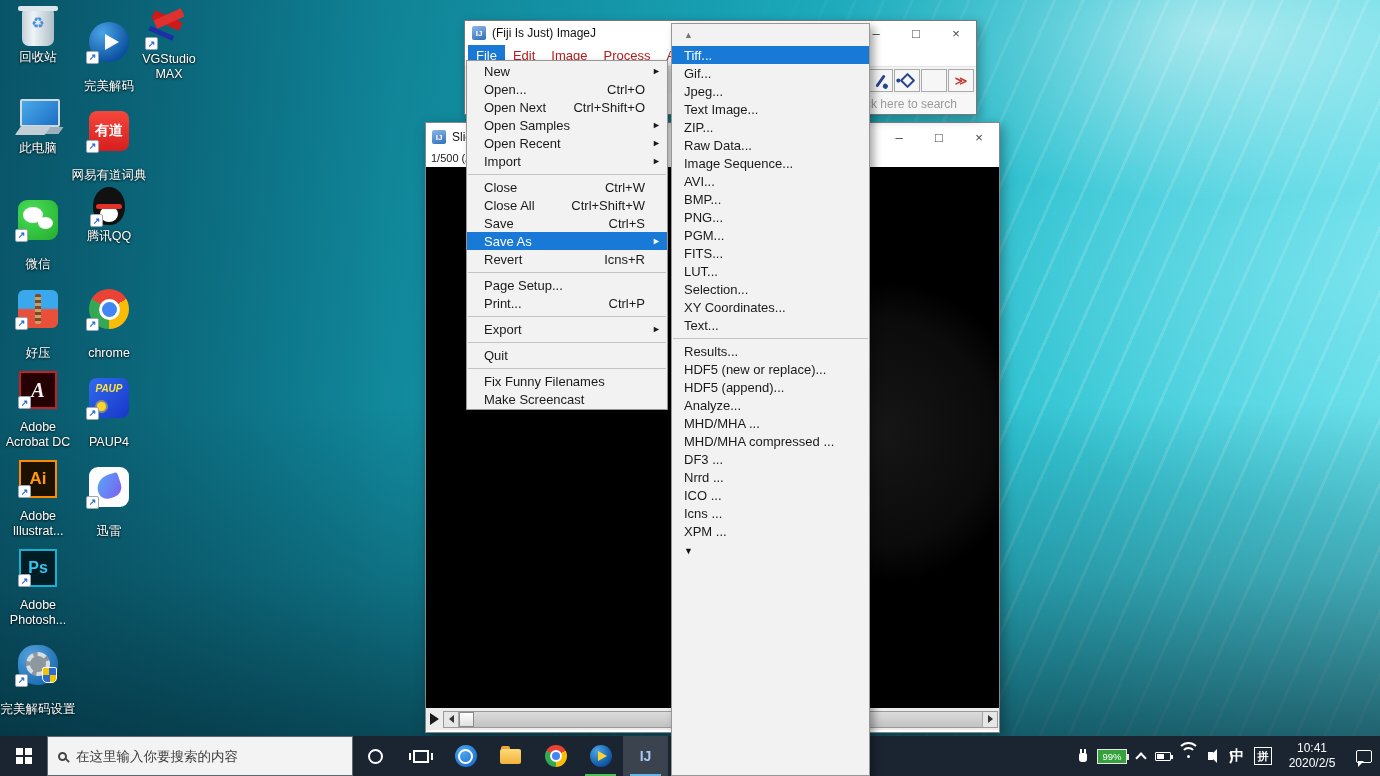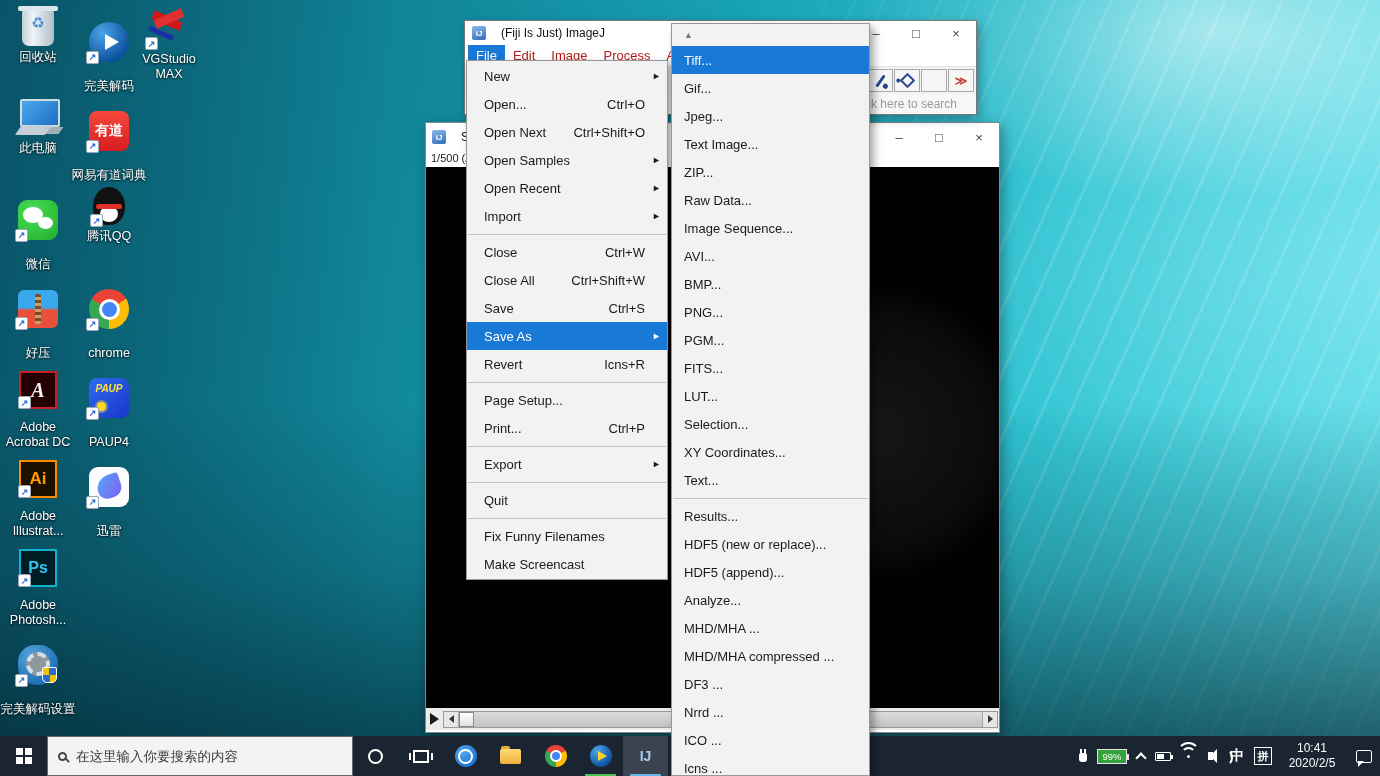--- a/index.html
+++ b/index.html
@@ -102,21 +102,21 @@
     background:radial-gradient(circle at 33% 28%,#55a2dc,#1b6bb0 78%)}
   .art.pmsettings::before{content:"";position:absolute;left:8px;top:7px;width:16px;height:16px;border-radius:50%;
     border:4px dashed #d9dee3;background:#8d979e}
   .art.pmsettings::after{content:"";position:absolute;right:1px;bottom:2px;width:13px;height:14px;border:1px solid #fff;
     border-radius:2px 2px 5px 5px;
     background:conic-gradient(from 0deg at 50% 50%,#2a6bd0 0 25%,#f4c400 0 50%,#2a6bd0 0 75%,#f4c400 0 100%)}
 
   
   .cbtn{width:40px;height:100%;display:flex;align-items:center;justify-content:center;
     color:#444;font-size:13px;line-height:1}
-  .titlebar{background:#fff;display:flex;align-items:center;gap:15px}
+  .titlebar{background:#fff;display:flex;align-items:center;gap:6px}
   .appicon{width:14px;height:14px;border-radius:2px;flex:none;
     background:linear-gradient(160deg,#8db8ea,#2f6db8);position:relative}
   .appicon::after{content:"IJ";position:absolute;inset:0;display:flex;align-items:center;justify-content:center;
     color:#fff;font-size:8px;font-weight:bold}
 
   
   .img-window{position:absolute;left:425px;top:122px;width:575px;height:611px;z-index:2;
     border:1px solid #808890;background:#fff;box-shadow:3px 4px 12px rgba(0,0,0,.35)}
   .iw-title{height:28px;padding:0 0 0 6px;font-size:12px;color:#111}
   .iw-title .cbtns{margin-left:auto;display:flex;height:100%}
@@ -150,21 +150,21 @@
   .g-bucket::after{content:"";position:absolute;width:4px;height:4px;background:#27458e;border-radius:50%;left:-5px;bottom:-5px}
   .g-more{color:#c0392b;font-weight:bold;font-size:12px}
   .ij-status{height:19px;display:flex;align-items:center;background:#f7f7f7}
   .ij-search{margin-left:386px;color:#9a9a9a;font-size:12px;white-space:nowrap}
 
   
   .menu-panel{position:absolute;background:#f2f2f2;border:1px solid #979797;
     box-shadow:4px 4px 8px rgba(0,0,0,.35);font-size:13px;color:#1a1a1a}
   .file-menu{left:466px;top:60px;width:202px;z-index:4;padding:1px 0}
   .sub-menu{left:671px;top:23px;width:199px;height:753px;z-index:6;padding-top:0}
-  .mi{height:28px;display:flex;align-items:center;padding:0 6px 0 17px;position:relative;white-space:nowrap}
+  .mi{height:18px;display:flex;align-items:center;padding:0 6px 0 17px;position:relative;white-space:nowrap}
   .mi .lbl{flex:none}
   .mi .sc{margin-left:auto;padding-left:22px}
   .mi .arr{width:12px;text-align:right;font-size:9px;margin-left:4px}
   .mi.hl{background:#1879d6;color:#fff}
   .mi.sepa{margin-bottom:8px}
   .mi.sepa::after{content:"";position:absolute;left:1px;right:1px;bottom:-5px;height:1px;background:#c3c3c3}
   .smi{padding-left:12px}
   .scrollhint{height:22px;display:flex;align-items:center;padding-left:12px;font-size:9px;color:#777}
   .scrollhint.down{height:21px;color:#111}
 

